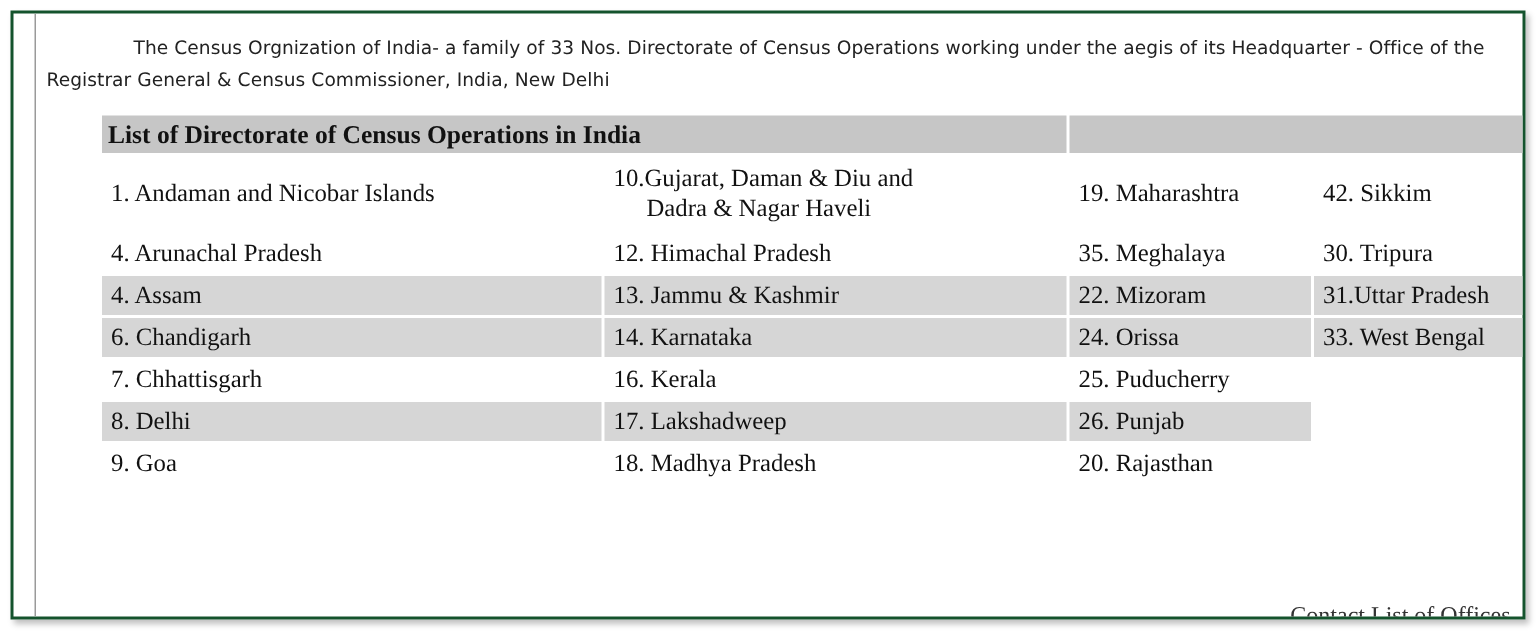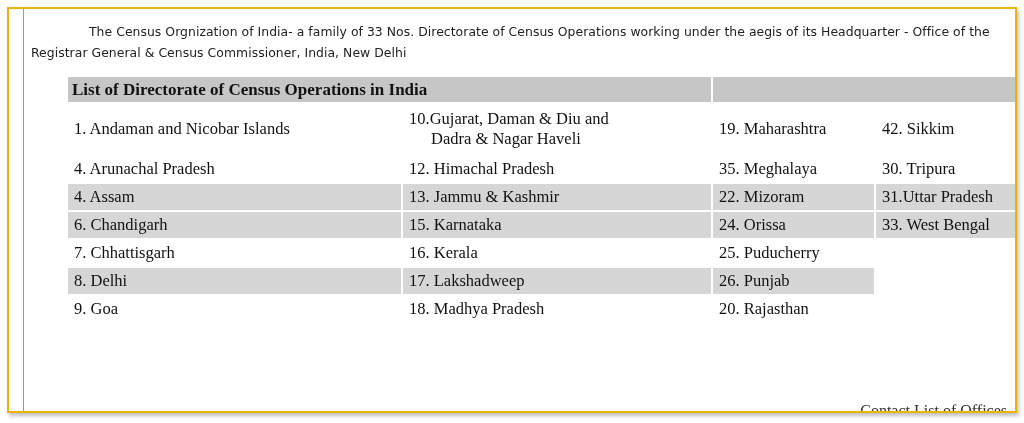--- a/index.html
+++ b/index.html
@@ -1,19 +1,19 @@
 <!DOCTYPE html>
 <html><head>
   <meta charset="utf-8">
   <style>
     html, body { margin: 0; padding: 0; background: #ffffff; }
     body { width: 1024px; height: 423px; position: relative; overflow: hidden; }
     .frame {
       position: absolute; left: 7px; top: 7px; width: 1006px; height: 402px;
-      border: 2px solid #eab308; border-top-width: 2px; box-sizing: content-box;
+      border: 2px solid #14532d; border-top-width: 2px; box-sizing: content-box;
       box-shadow: 2px 3px 4px rgba(0,0,0,0.25);
       background: #fff; overflow: hidden;
     }
     .inner-line {
       position: absolute; left: 14px; top: 0; width: 1px; height: 100%;
       background: #9a9a9a;
     }
     .intro {
       position: absolute; left: 22px; top: 12px; width: 988px;
       font-family: "DejaVu Sans", sans-serif; font-size: 12.4px; line-height: 21px;
@@ -81,21 +81,21 @@
         <td class="cell">30. Tripura</td>
       </tr>
       <tr class="shade">
         <td class="cell">4. Assam</td>
         <td class="cell">13. Jammu &amp; Kashmir</td>
         <td class="cell">22. Mizoram</td>
         <td class="cell">31.Uttar Pradesh</td>
       </tr>
       <tr class="shade">
         <td class="cell">6. Chandigarh</td>
-        <td class="cell">15. Karnataka</td>
+        <td class="cell">14. Karnataka</td>
         <td class="cell">24. Orissa</td>
         <td class="cell">33. West Bengal</td>
       </tr>
       <tr>
         <td class="cell">7. Chhattisgarh</td>
         <td class="cell">16. Kerala</td>
         <td class="cell">25. Puducherry</td>
         <td></td>
       </tr>
       <tr class="shade">

